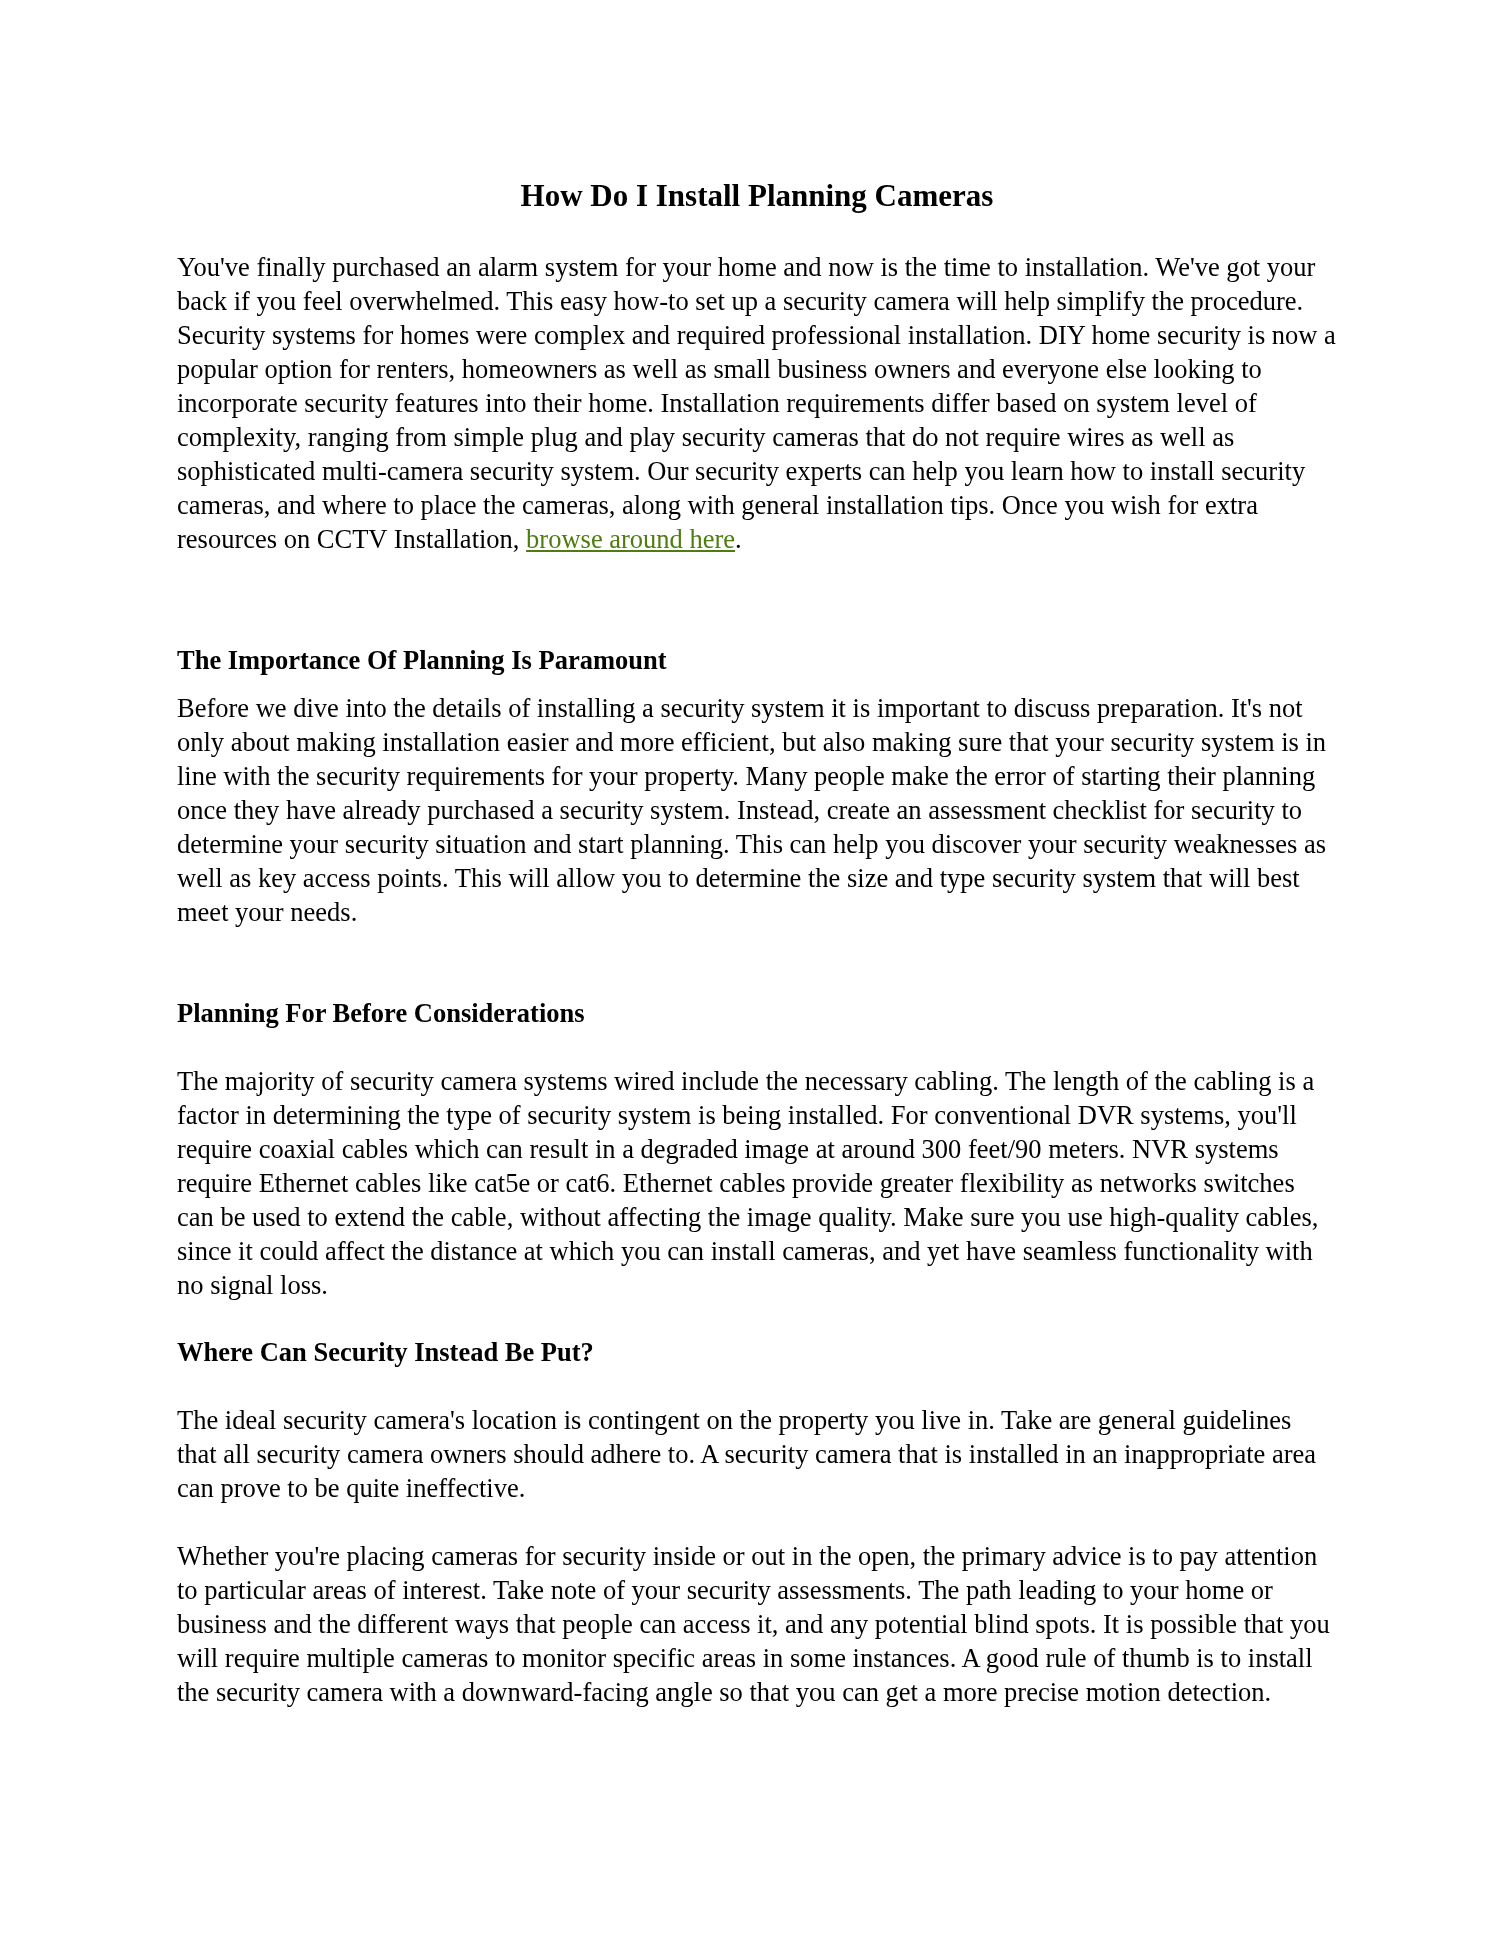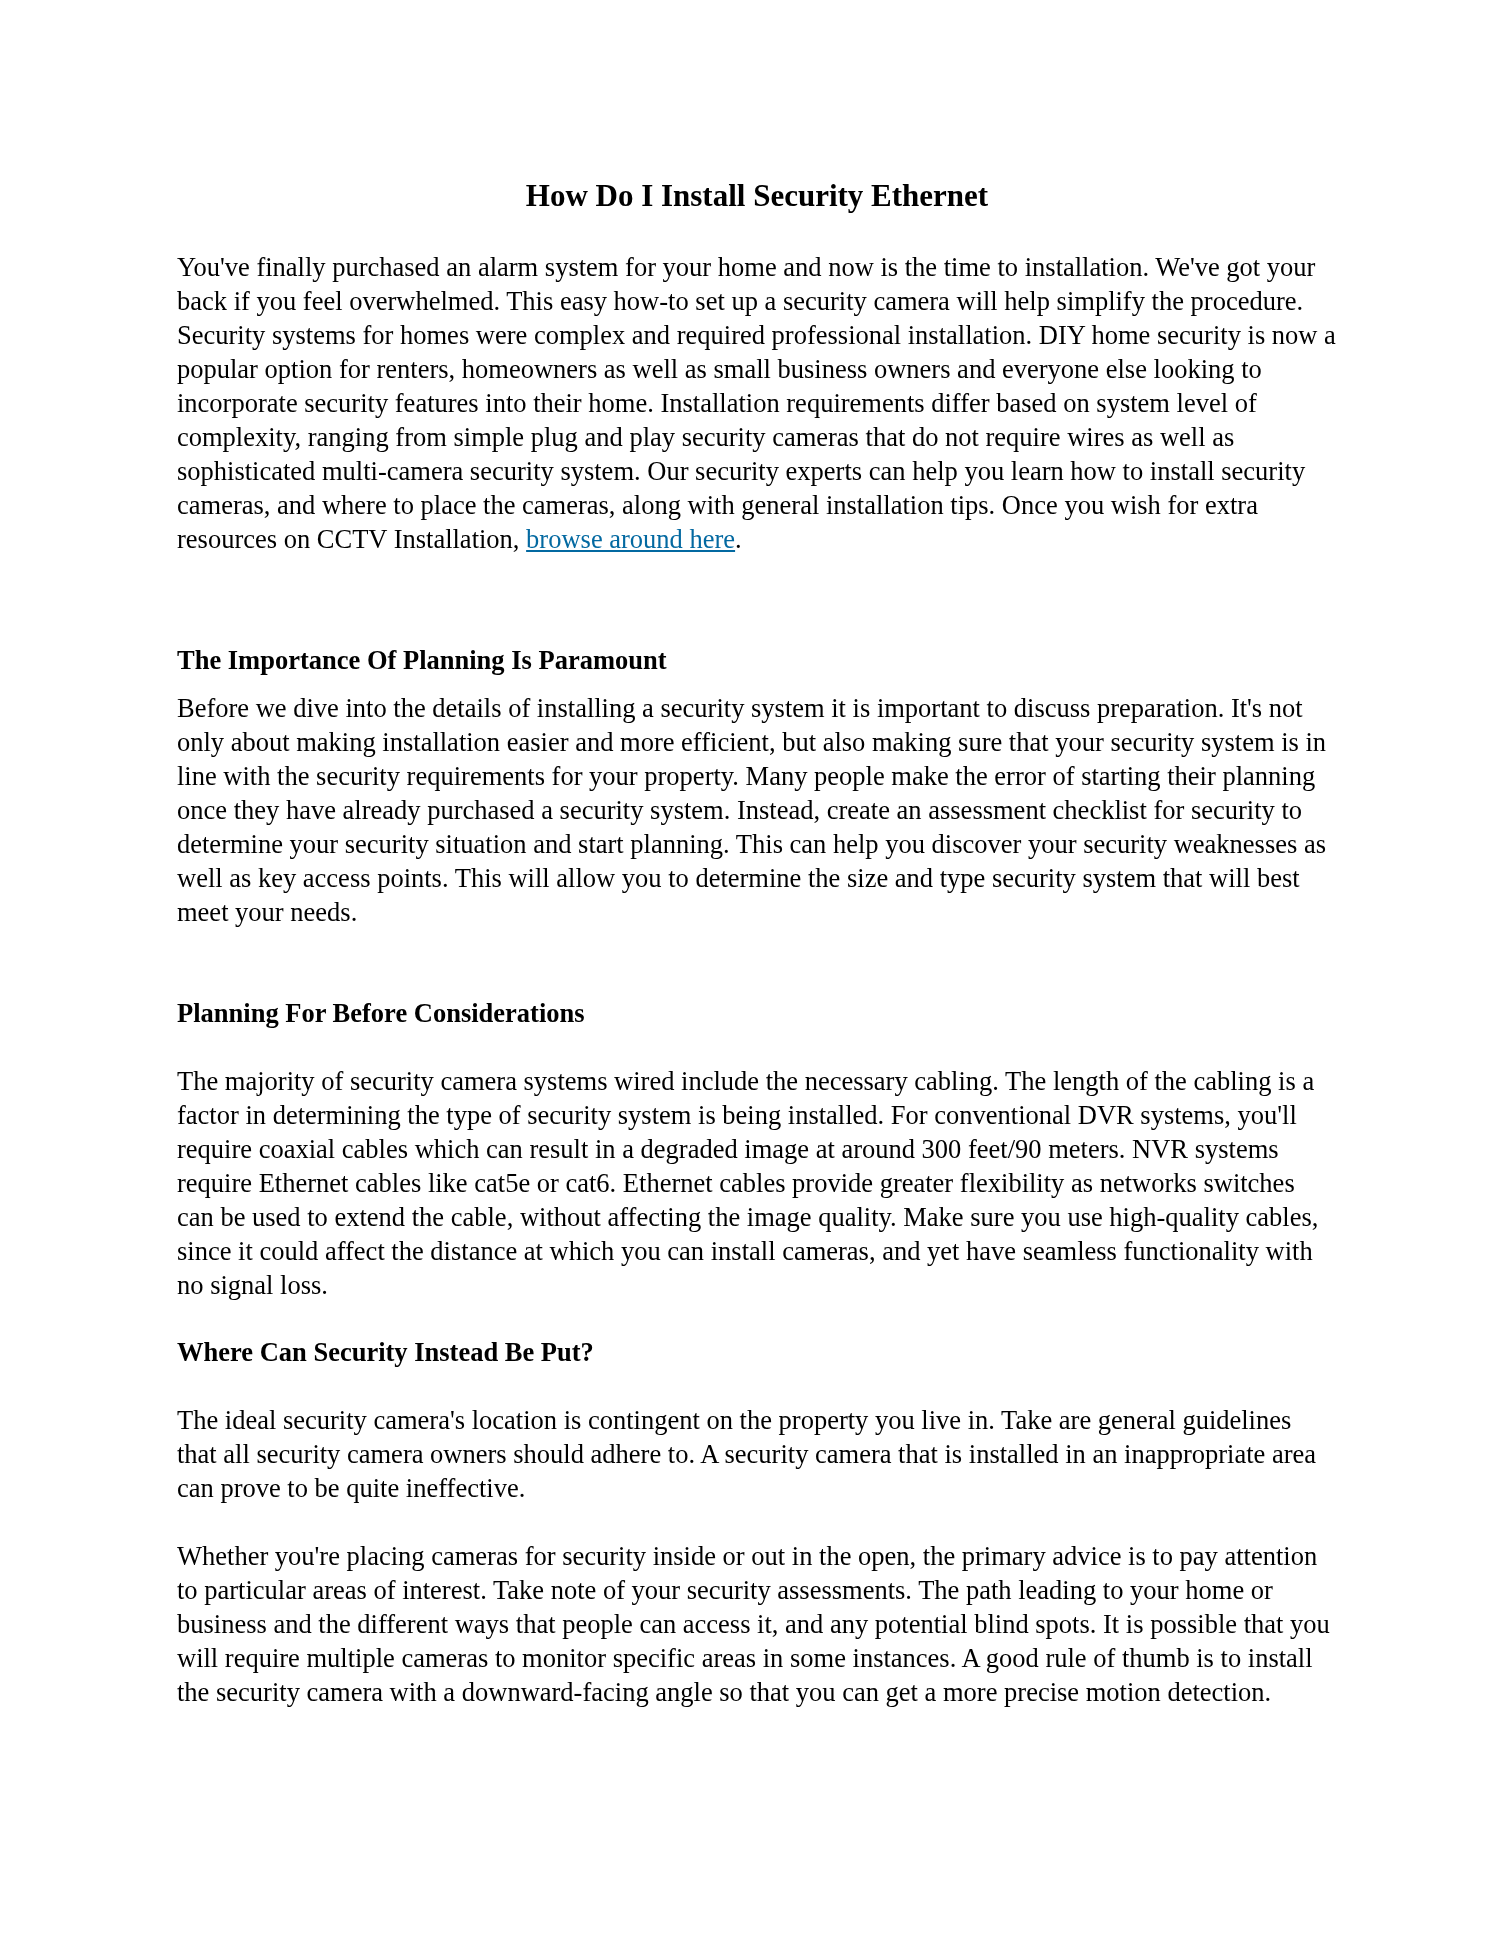--- a/index.html
+++ b/index.html
@@ -4,27 +4,27 @@
 <style>
   html, body { margin: 0; padding: 0; background: #ffffff; }
   body { width: 1500px; height: 1942px; position: relative; overflow: hidden;
          font-family: "Liberation Serif", "DejaVu Serif", serif; color: #000; }
   .page { position: absolute; left: 177px; top: 0; width: 1160px; }
   .title { position: absolute; left: 0; width: 1160px; top: 176px; text-align: center;
            font-weight: bold; font-size: 31px; line-height: 40px; margin: 0; }
   .block { position: absolute; left: 0; width: 1160px; margin: 0; }
   p.block { font-size: 26.5px; line-height: 34px; }
   h2.block { font-size: 26.5px; line-height: 34px; font-weight: bold; }
-  a.link { color: #0369a1; }
+  a.link { color: #4d7c0f; }
 </style>
 </head>
 <body>
 
 <div class="page">
-  <h1 class="title">How Do I Install Security Ethernet</h1>
+  <h1 class="title">How Do I Install Planning Cameras</h1>
 
   <p class="block" style="top:250px"><span>You've finally purchased an alarm system for your home and now is the time to installation. We've got your back if you feel overwhelmed. This easy how-to set up a security camera will help simplify the procedure. Security systems for homes were complex and required professional installation. DIY home security is now a popular option for renters, homeowners as well as small business owners and everyone else looking to incorporate security features into their home. Installation requirements differ based on system level of complexity, ranging from simple plug and play security cameras that do not require wires as well as sophisticated multi-camera security system. Our security experts can help you learn how to install security cameras, and where to place the cameras, along with general installation tips. Once you wish for extra resources on CCTV Installation, </span><a class="link" href="#">browse around here</a><span>.</span></p>
 
   <h2 class="block" style="top:643px">The Importance Of Planning Is Paramount</h2>
   <p class="block" style="top:691px">Before we dive into the details of installing a security system it is important to discuss preparation. It's not only about making installation easier and more efficient, but also making sure that your security system is in line with the security requirements for your property. Many people make the error of starting their planning once they have already purchased a security system. Instead, create an assessment checklist for security to determine your security situation and start planning. This can help you discover your security weaknesses as well as key access points. This will allow you to determine the size and type security system that will best meet your needs.</p>
 
   <h2 class="block" style="top:996px">Planning For Before Considerations</h2>
   <p class="block" style="top:1064px">The majority of security camera systems wired include the necessary cabling. The length of the cabling is a factor in determining the type of security system is being installed. For conventional DVR systems, you'll require coaxial cables which can result in a degraded image at around 300 feet/90 meters. NVR systems require Ethernet cables like cat5e or cat6. Ethernet cables provide greater flexibility as networks switches can be used to extend the cable, without affecting the image quality. Make sure you use high-quality cables, since it could affect the distance at which you can install cameras, and yet have seamless functionality with no signal loss.</p>
 
   <h2 class="block" style="top:1335px">Where Can Security Instead Be Put?</h2>

